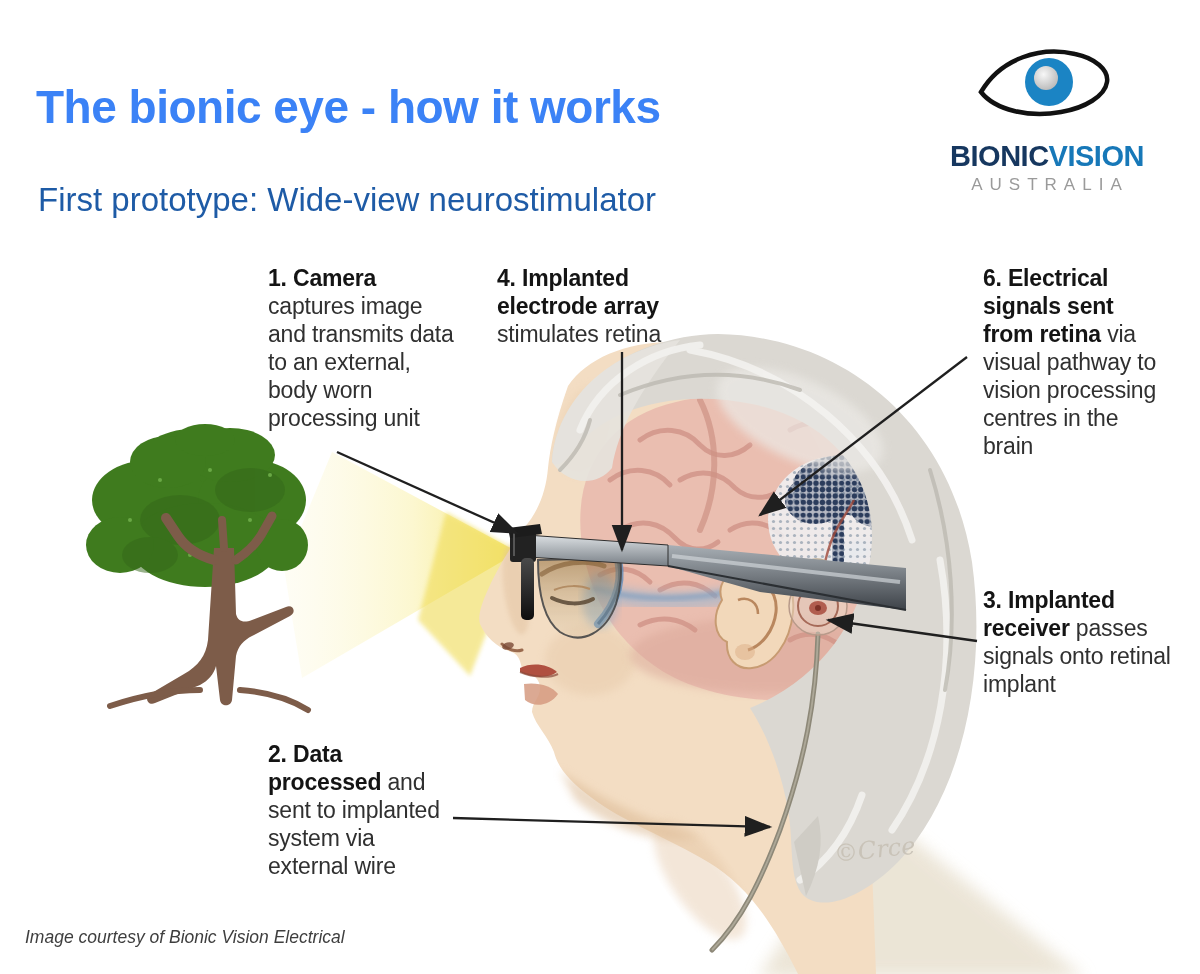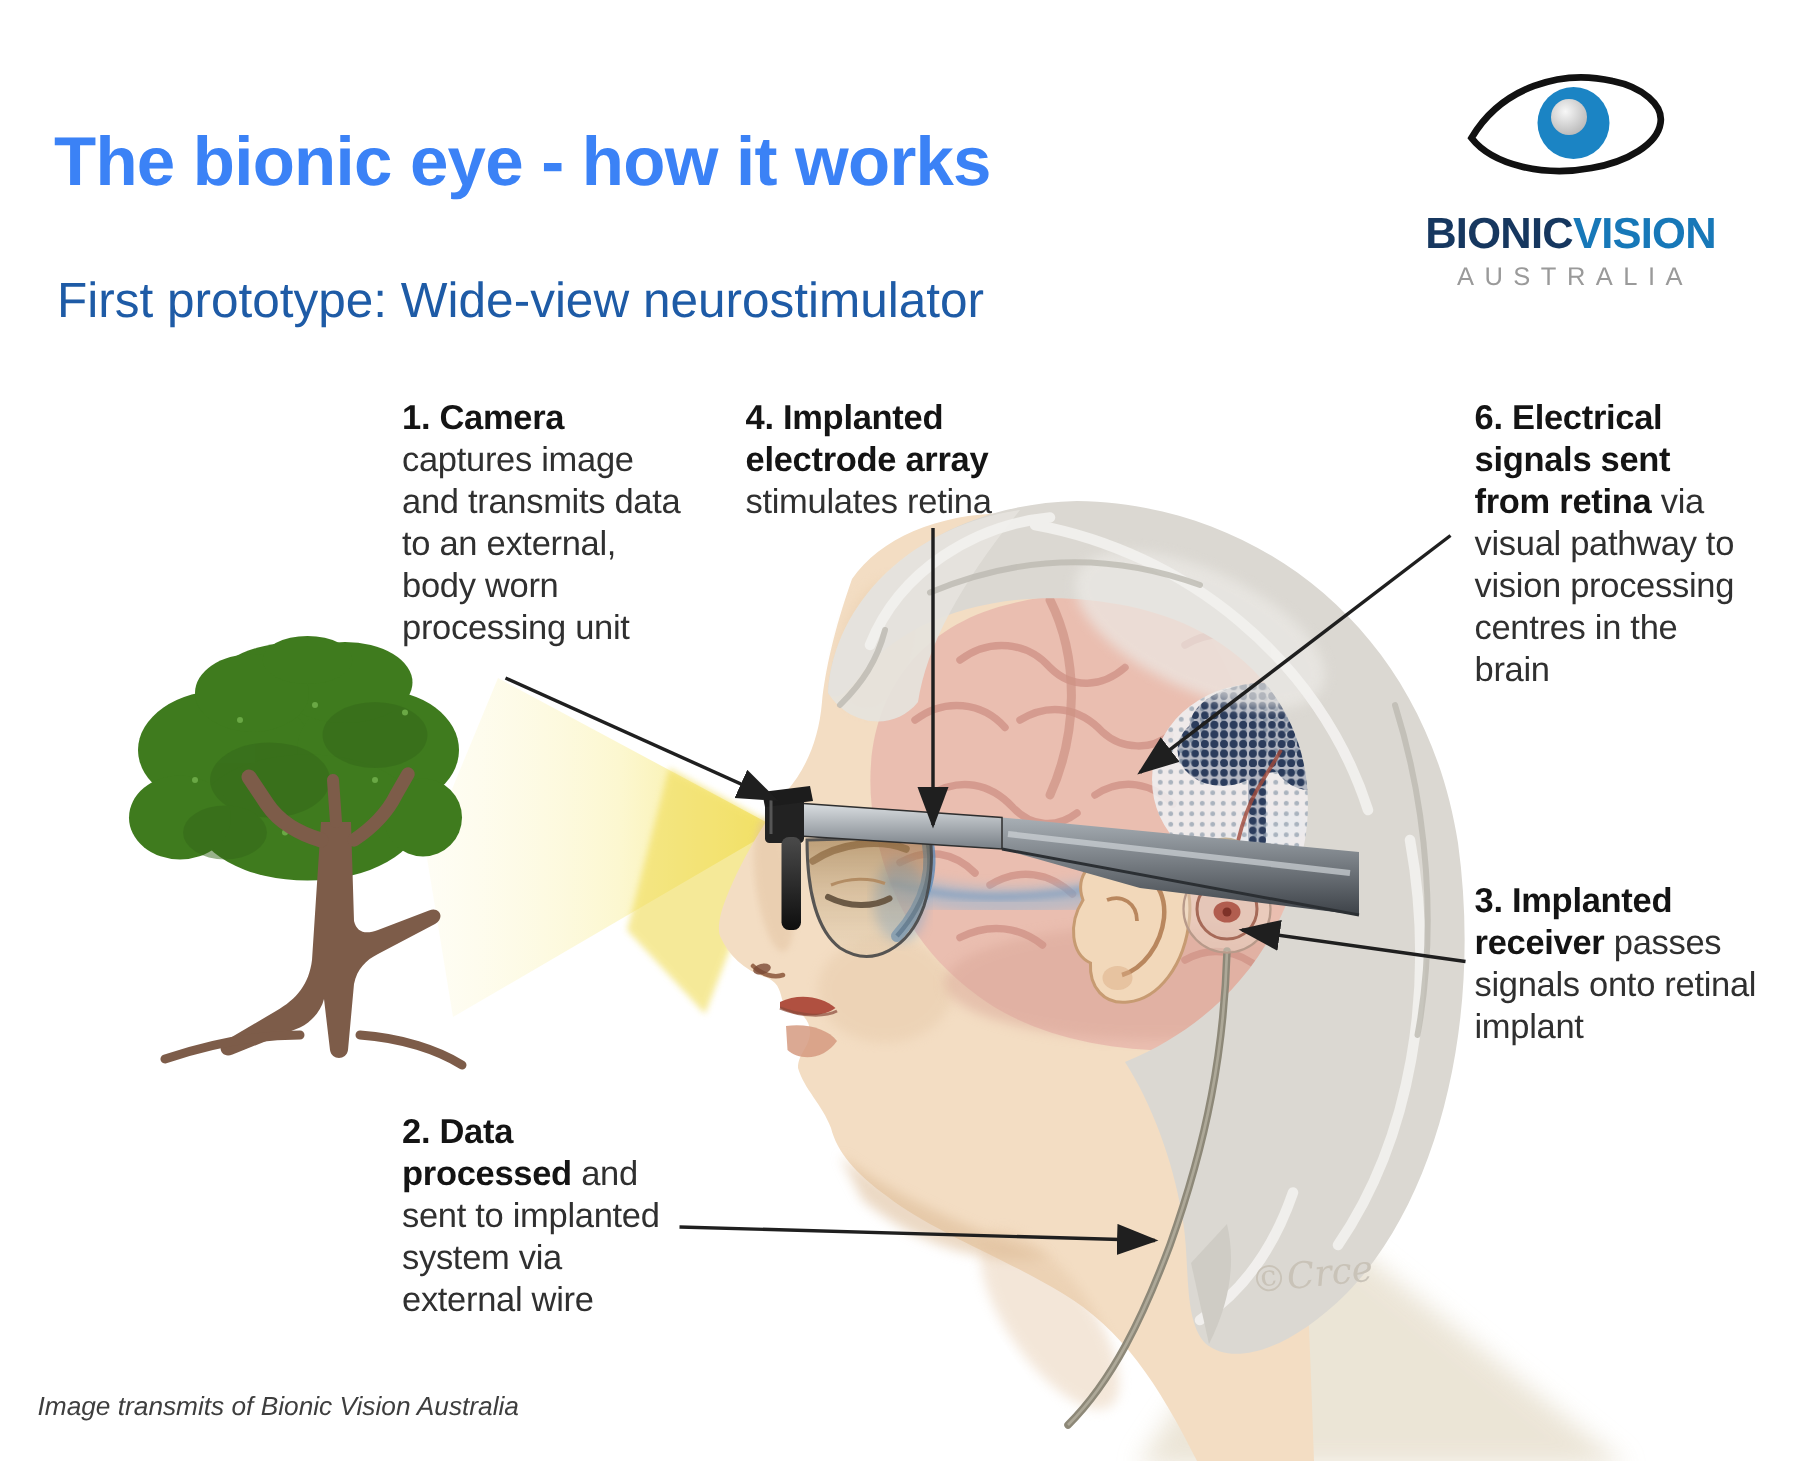--- a/index.html
+++ b/index.html
@@ -307,15 +307,15 @@
   <div class="ann ann-camera"><span class="lead">1. Camera</span><span> captures image and transmits data to an external, body worn processing unit</span></div>
 
   <div class="ann ann-electrode"><span class="lead">4. Implanted electrode array</span><span> stimulates retina</span></div>
 
   <div class="ann ann-electrical"><span class="lead">6. Electrical signals sent from retina</span><span> via visual pathway to vision processing centres in the brain</span></div>
 
   <div class="ann ann-receiver"><span class="lead">3. Implanted receiver</span><span> passes signals onto retinal implant</span></div>
 
   <div class="ann ann-data"><span class="lead">2. Data processed</span><span> and sent to implanted system via external wire</span></div>
 
-  <div class="credit">Image transmits of Bionic Vision Australia</div>
+  <div class="credit">Image courtesy of Bionic Vision Electrical</div>
 
 </div>
 
 </body></html>

